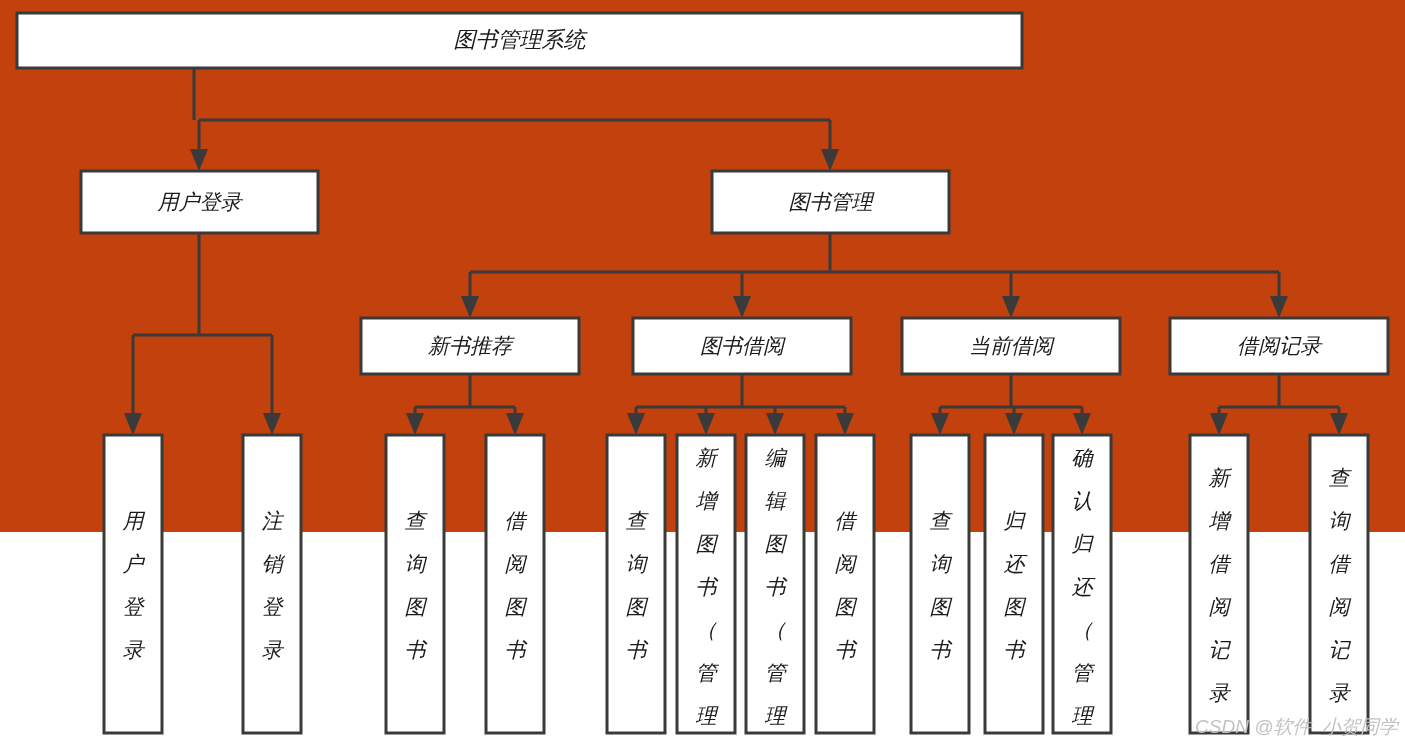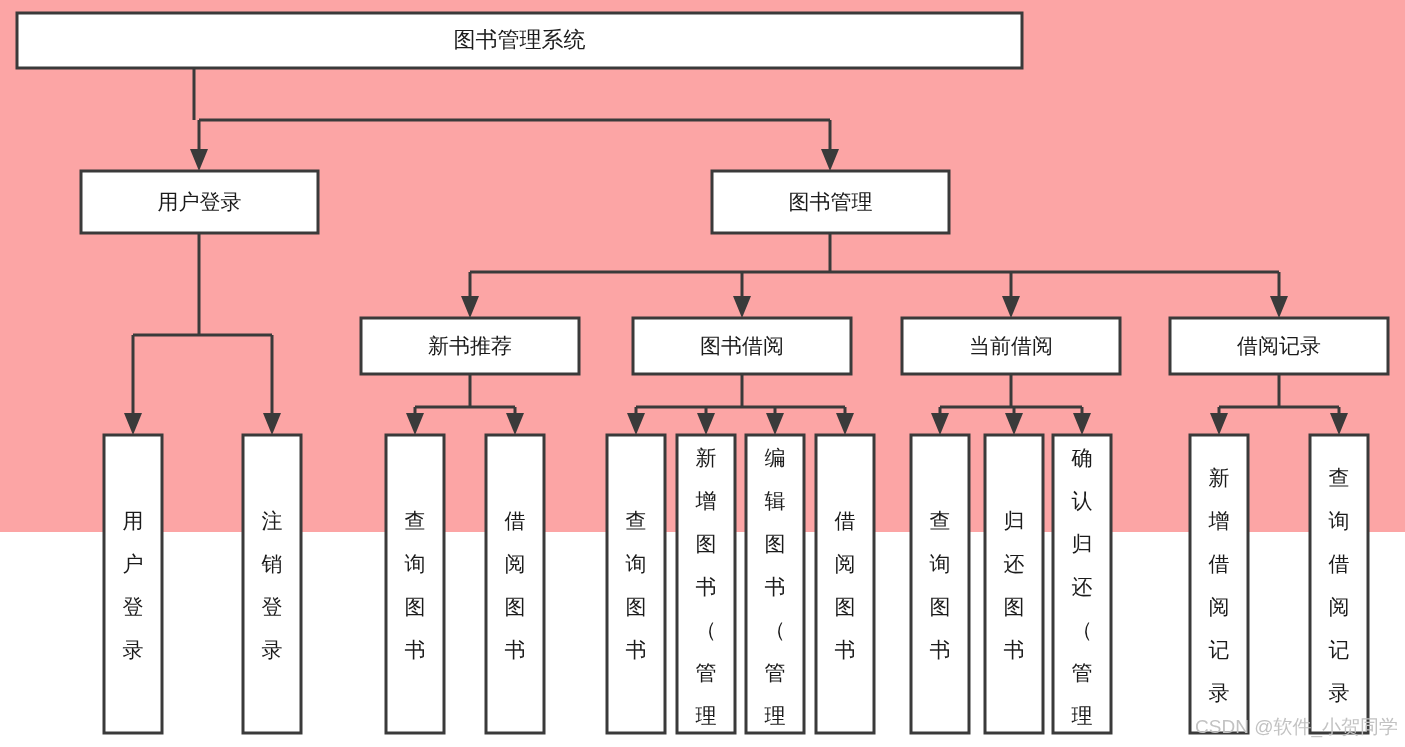--- a/index.html
+++ b/index.html
@@ -11,21 +11,22 @@
   body {
     width: 1405px;
     height: 747px;
     overflow: hidden;
     font-family: "Liberation Sans", "DejaVu Sans", sans-serif;
   }
   #diagram-root {
     position: relative;
     width: 1405px;
     height: 532px;
-    background: #fca5a5;
+    background: #c2410c;
+    font-style: italic;
   }
   svg#tree-svg {
     display: block;
     width: 1405px;
     height: 747px;
   }
   .node-box {
     fill: #ffffff;
     stroke: #3a3a3a;
     stroke-width: 3;

